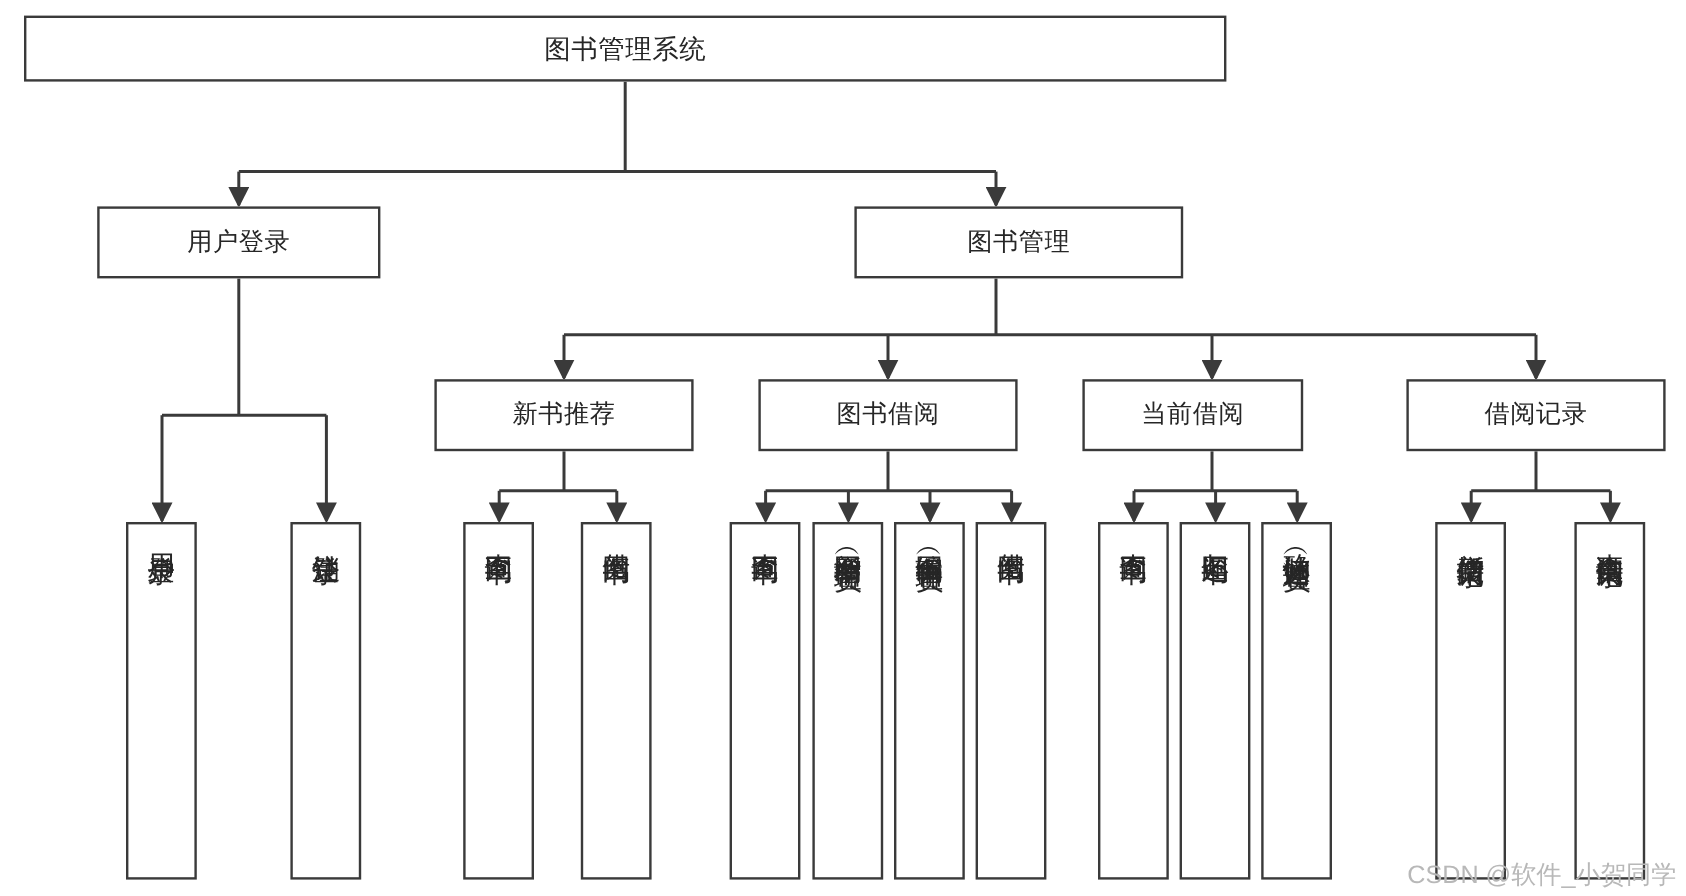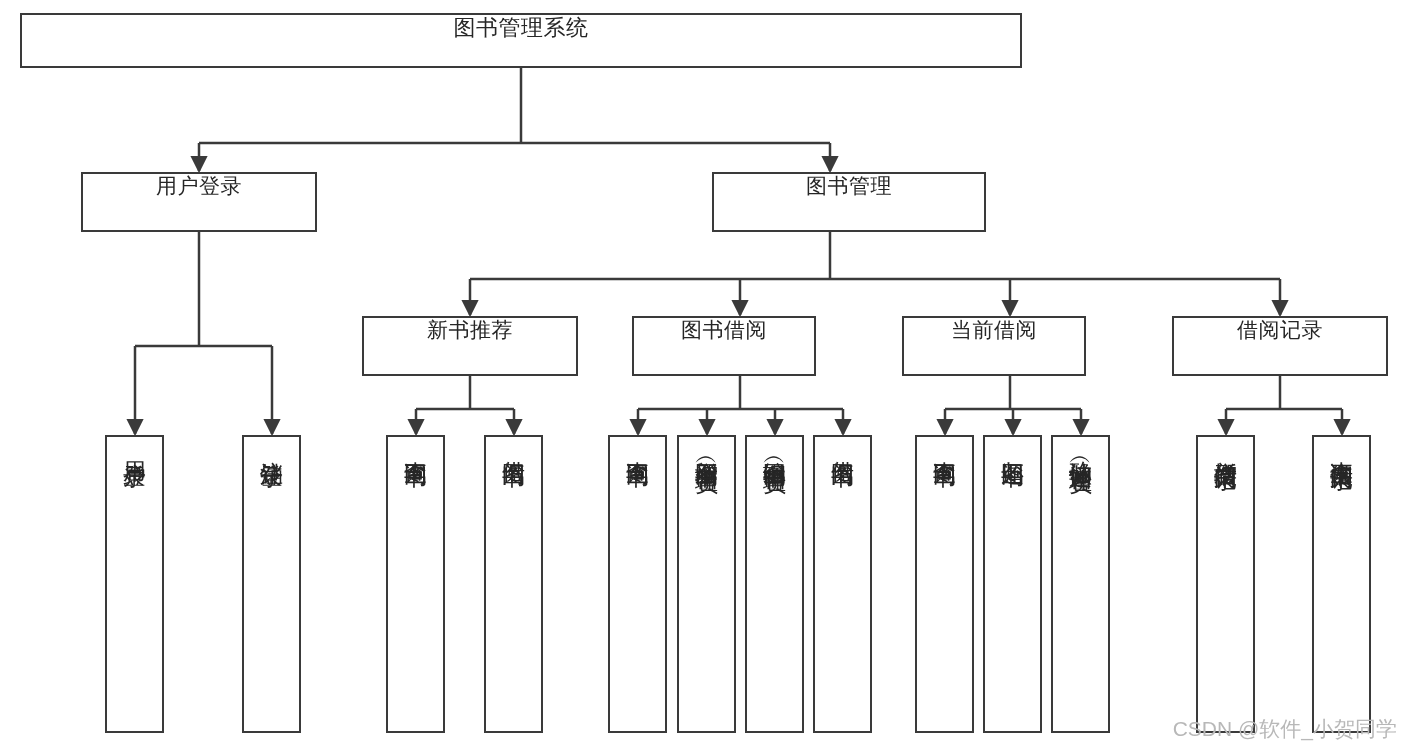--- a/index.html
+++ b/index.html
@@ -24,21 +24,21 @@
     width: 1405px;
     height: 747px;
     pointer-events: none;
   }
   .node {
     position: absolute;
     box-sizing: border-box;
     background: #ffffff;
     border: 2.5px solid #3a3a3a;
     display: flex;
-    align-items: flex-start;
+    align-items: center;
     justify-content: center;
     color: #262626;
     z-index: 2;
   }
   .node .lbl {
     display: block;
     text-align: center;
     line-height: 1.18;
     letter-spacing: 0.5px;
   }
@@ -129,21 +129,21 @@
       </div>
       <div class="node h" style="left: 81px; top: 172px; width: 236px; height: 60px;">
         <span class="lbl">用户登录</span>
       </div>
       <div class="node h" style="left: 712px; top: 172px; width: 274px; height: 60px;">
         <span class="lbl">图书管理</span>
       </div>
       <div class="node h" style="left: 362px; top: 316px; width: 216px; height: 60px;">
         <span class="lbl">新书推荐</span>
       </div>
-      <div class="node h" style="left: 632px; top: 316px; width: 184px; height: 60px;">
+      <div class="node h" style="left: 632px; top: 316px; width: 216px; height: 60px;">
         <span class="lbl">图书借阅</span>
       </div>
       <div class="node h" style="left: 902px; top: 316px; width: 184px; height: 60px;">
         <span class="lbl">当前借阅</span>
       </div>
       <div class="node h" style="left: 1172px; top: 316px; width: 216px; height: 60px;">
         <span class="lbl">借阅记录</span>
       </div>
       <div class="node v" style="left: 105px; top: 435px; width: 59px; height: 298px;">
         <span class="lbl">用户登录</span>

